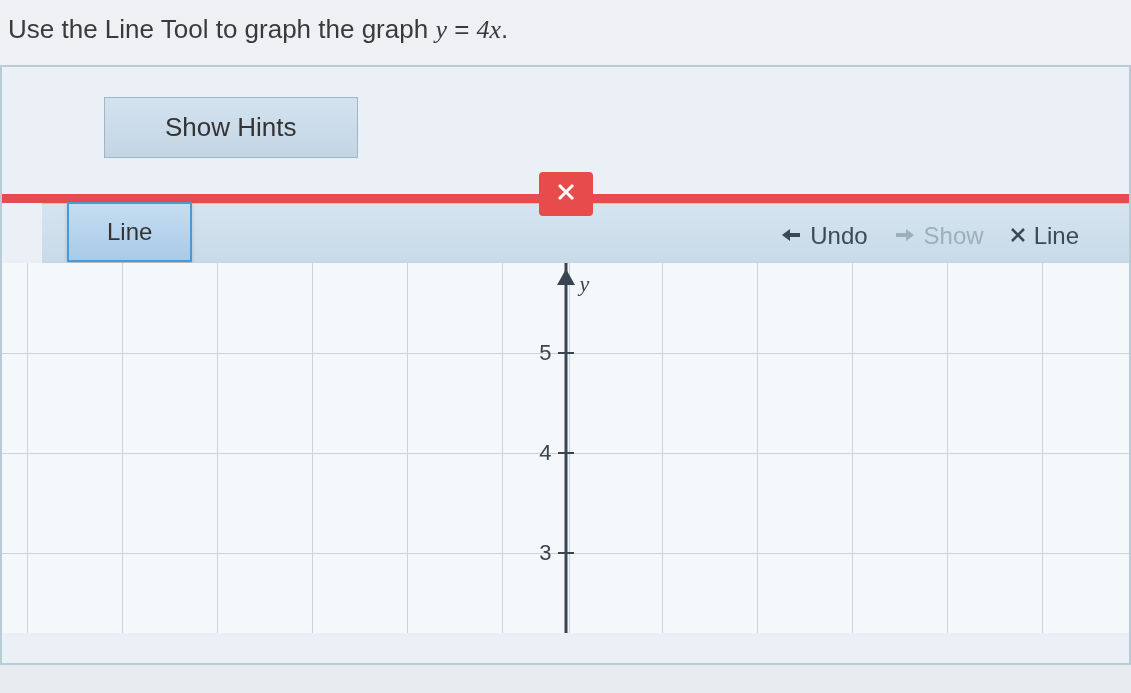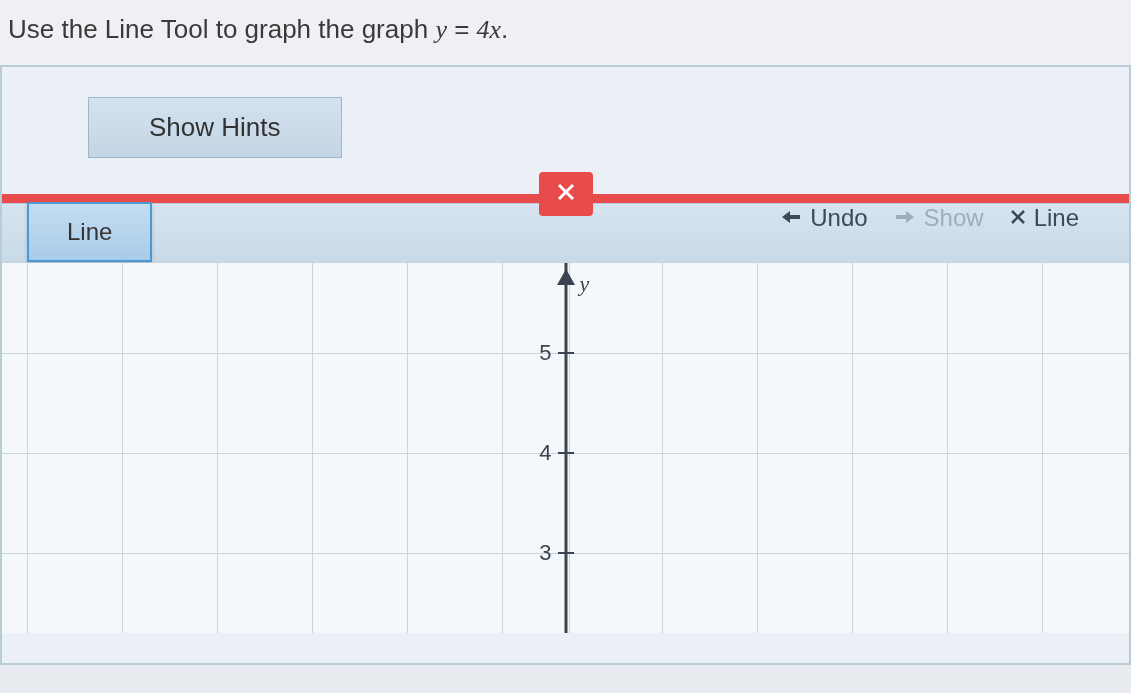--- a/index.html
+++ b/index.html
@@ -18,21 +18,21 @@
     }
     .instruction .math { font-style: italic; font-family: Georgia, 'Times New Roman', serif; }
     .panel {
       border: 2px solid #b8ccd6;
       margin: 0 0 0 0;
       background: #eaf0f5;
       position: relative;
       height: 600px;
     }
     .hints-area {
-      padding: 30px 30px 36px 14px;
+      padding: 30px 30px 36px 30px;
       border-radius: 18px;
     }
     .show-hints-btn {
       background: linear-gradient(#d4e2ef, #c3d5e4);
       border: 1px solid #9fb5c8;
       padding: 14px 60px;
       font-size: 26px;
       color: #333;
       cursor: pointer;
       display: inline-block;
@@ -60,26 +60,27 @@
       justify-content: center;
       z-index: 5;
       cursor: pointer;
     }
     .close-x svg { width: 20px; height: 20px; }
     .toolbar {
       background: linear-gradient(#d6e4f0, #c8dae8);
       border-top: 1px solid #b8ccd6;
       border-bottom: 1px solid #c8d5df;
       display: flex;
-      align-items: flex-start;
+      align-items: flex-end;
       height: 60px;
-      padding: 0 20px;
+      padding: 12px 20px;
       font-size: 24px;
       color: #333;
       position: relative;
+      margin-left: 40px;
     }
     .line-tool {
       position: absolute;
       left: 25px;
       top: -2px;
       background: linear-gradient(#c5ddf1, #a9cbe7);
       border: 2px solid #4a98d6;
       box-shadow: 0 2px 4px rgba(0,0,0,.15);
       padding: 14px 38px;
       font-size: 24px;

